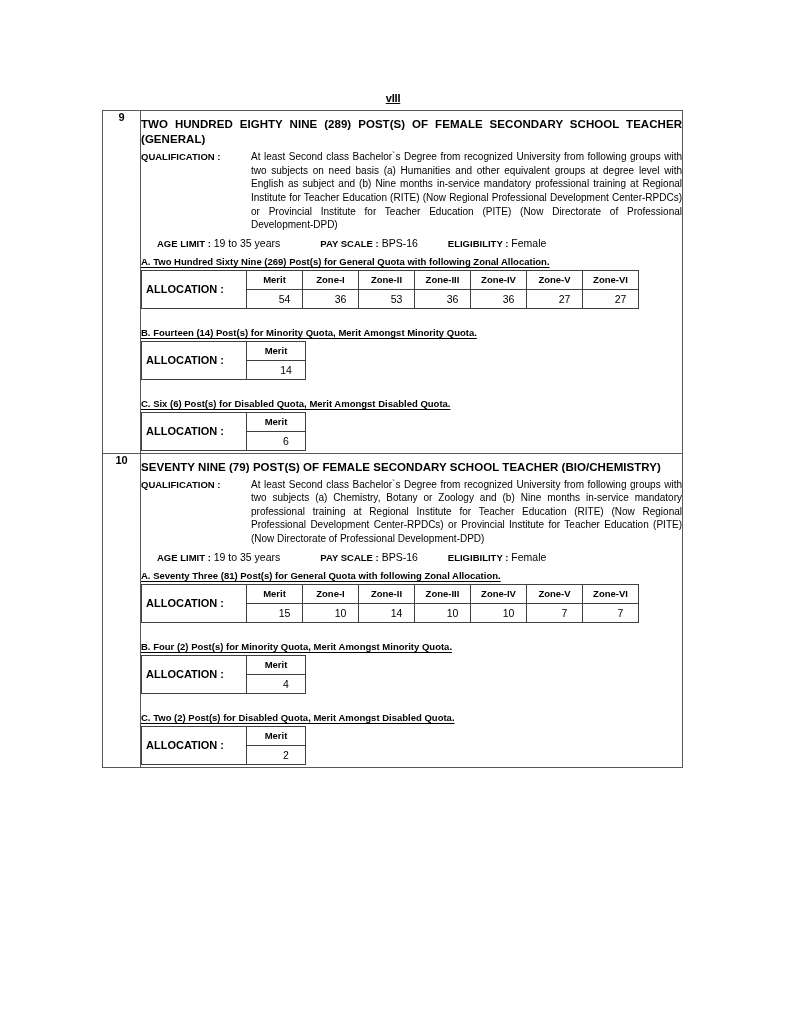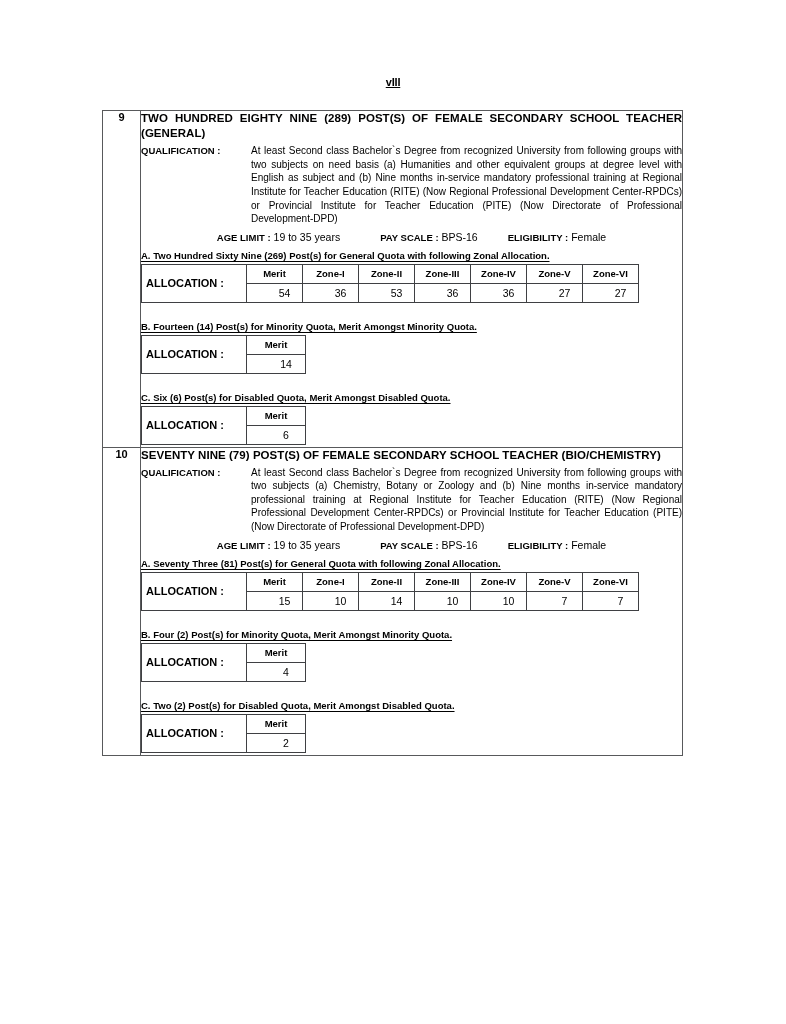--- a/index.html
+++ b/index.html
@@ -20,21 +20,21 @@
     width: 786px;
     height: 1024px;
     box-sizing: border-box;
     background: #ffffff;
     overflow: hidden;
   }
 
   
   .page-header {
     position: absolute;
-    top: 72px;
+    top: 88px;
     left: 0;
     width: 786px;
     text-align: center;
   }
   .page-header .folio {
     font-size: 11px;
     font-weight: bold;
     letter-spacing: -0.2px;
     text-decoration: underline;
     text-underline-offset: 1px;
@@ -66,21 +66,21 @@
     padding: 6px 4px 9px 5px;
   }
 
   
   .post-title {
     font-size: 11.5px;
     font-weight: bold;
     line-height: 1.32;
     text-align: justify;
     text-align-last: left;
-    margin: 0 0 3px 0;
+    margin: 6px 0 3px 0;
     letter-spacing: 0.05px;
   }
 
   
   .qual-row {
     display: flex;
     align-items: flex-start;
     margin-bottom: 2px;
   }
   .qual-label {
@@ -95,23 +95,22 @@
     font-size: 10px;
     line-height: 1.355;
     text-align: justify;
     text-align-last: left;
     padding-left: 2px;
   }
 
   
   .meta-line {
     font-size: 10.5px;
-    margin: 5px 0 6px 0;
+    margin: 5px 0 6px 16px;
     white-space: nowrap;
-    text-align: center;
   }
   .meta-line .k {
     font-weight: bold;
     font-size: 9.5px;
   }
   .meta-line .v {
     font-weight: normal;
   }
   .meta-gap-1 { display: inline-block; width: 40px; }
   .meta-gap-2 { display: inline-block; width: 30px; }

